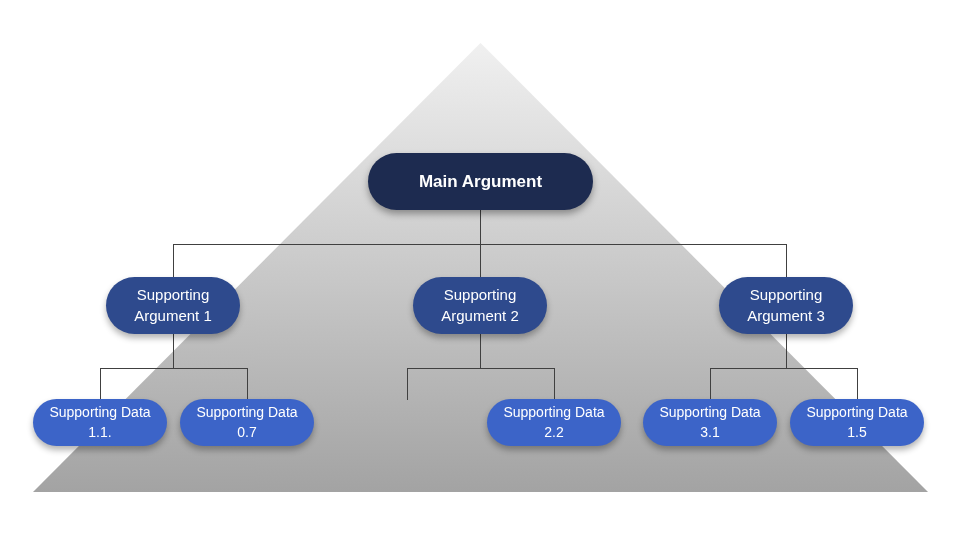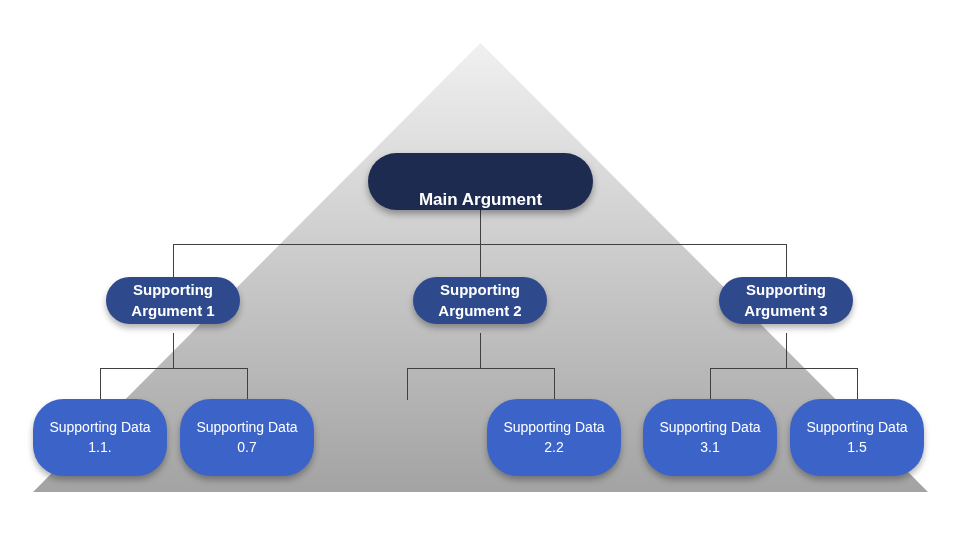--- a/index.html
+++ b/index.html
@@ -43,40 +43,39 @@
     z-index: 2;
   }
 
   .node.main {
     left: 368px; top: 153px;
     width: 225px; height: 57px;
     border-radius: 28.5px;
     background: var(--main-box, #1d2b50);
     font-size: 17px; font-weight: 700;
     box-shadow: 0 4px 7px rgba(0,0,0,0.35);
-    align-items: flex-end;
   }
 
   .node.arg {
     top: 277px;
-    width: 134px; height: 47px;
+    width: 134px; height: 57px;
     border-radius: 28.5px;
     background: var(--argument-box, #2e4a8d);
-    font-size: 15px; font-weight: 700;
+    font-size: 15px; font-weight: 400;
     line-height: 1.35;
     padding: 0 14px;
     box-shadow: 0 4px 6px rgba(0,0,0,0.3);
   }
   .arg1 { left: 106px; }
   .arg2 { left: 413px; }
   .arg3 { left: 719px; text-align: center; }
 
   .node.data {
     top: 399px;
-    width: 134px; height: 77px;
+    width: 134px; height: 47px;
     border-radius: 30.5px;
     background: var(--data-box, #3c64c8);
     font-size: 14px; font-weight: 400;
     line-height: 1.4;
     padding: 0 12px;
     box-shadow: 0 4px 6px rgba(0,0,0,0.3);
   }
   .d11 { left: 33px; }
   .d12 { left: 180px; }
   .d21 { left: 340px; }

